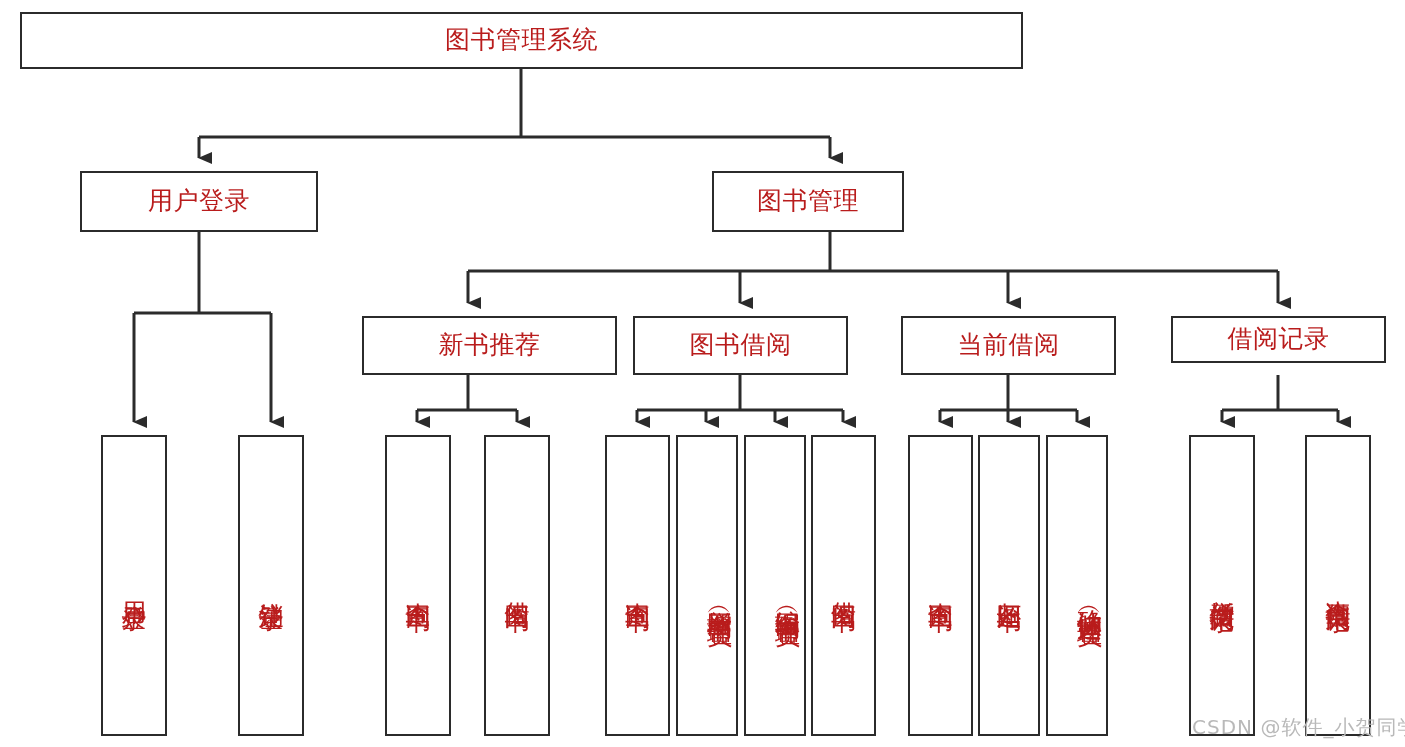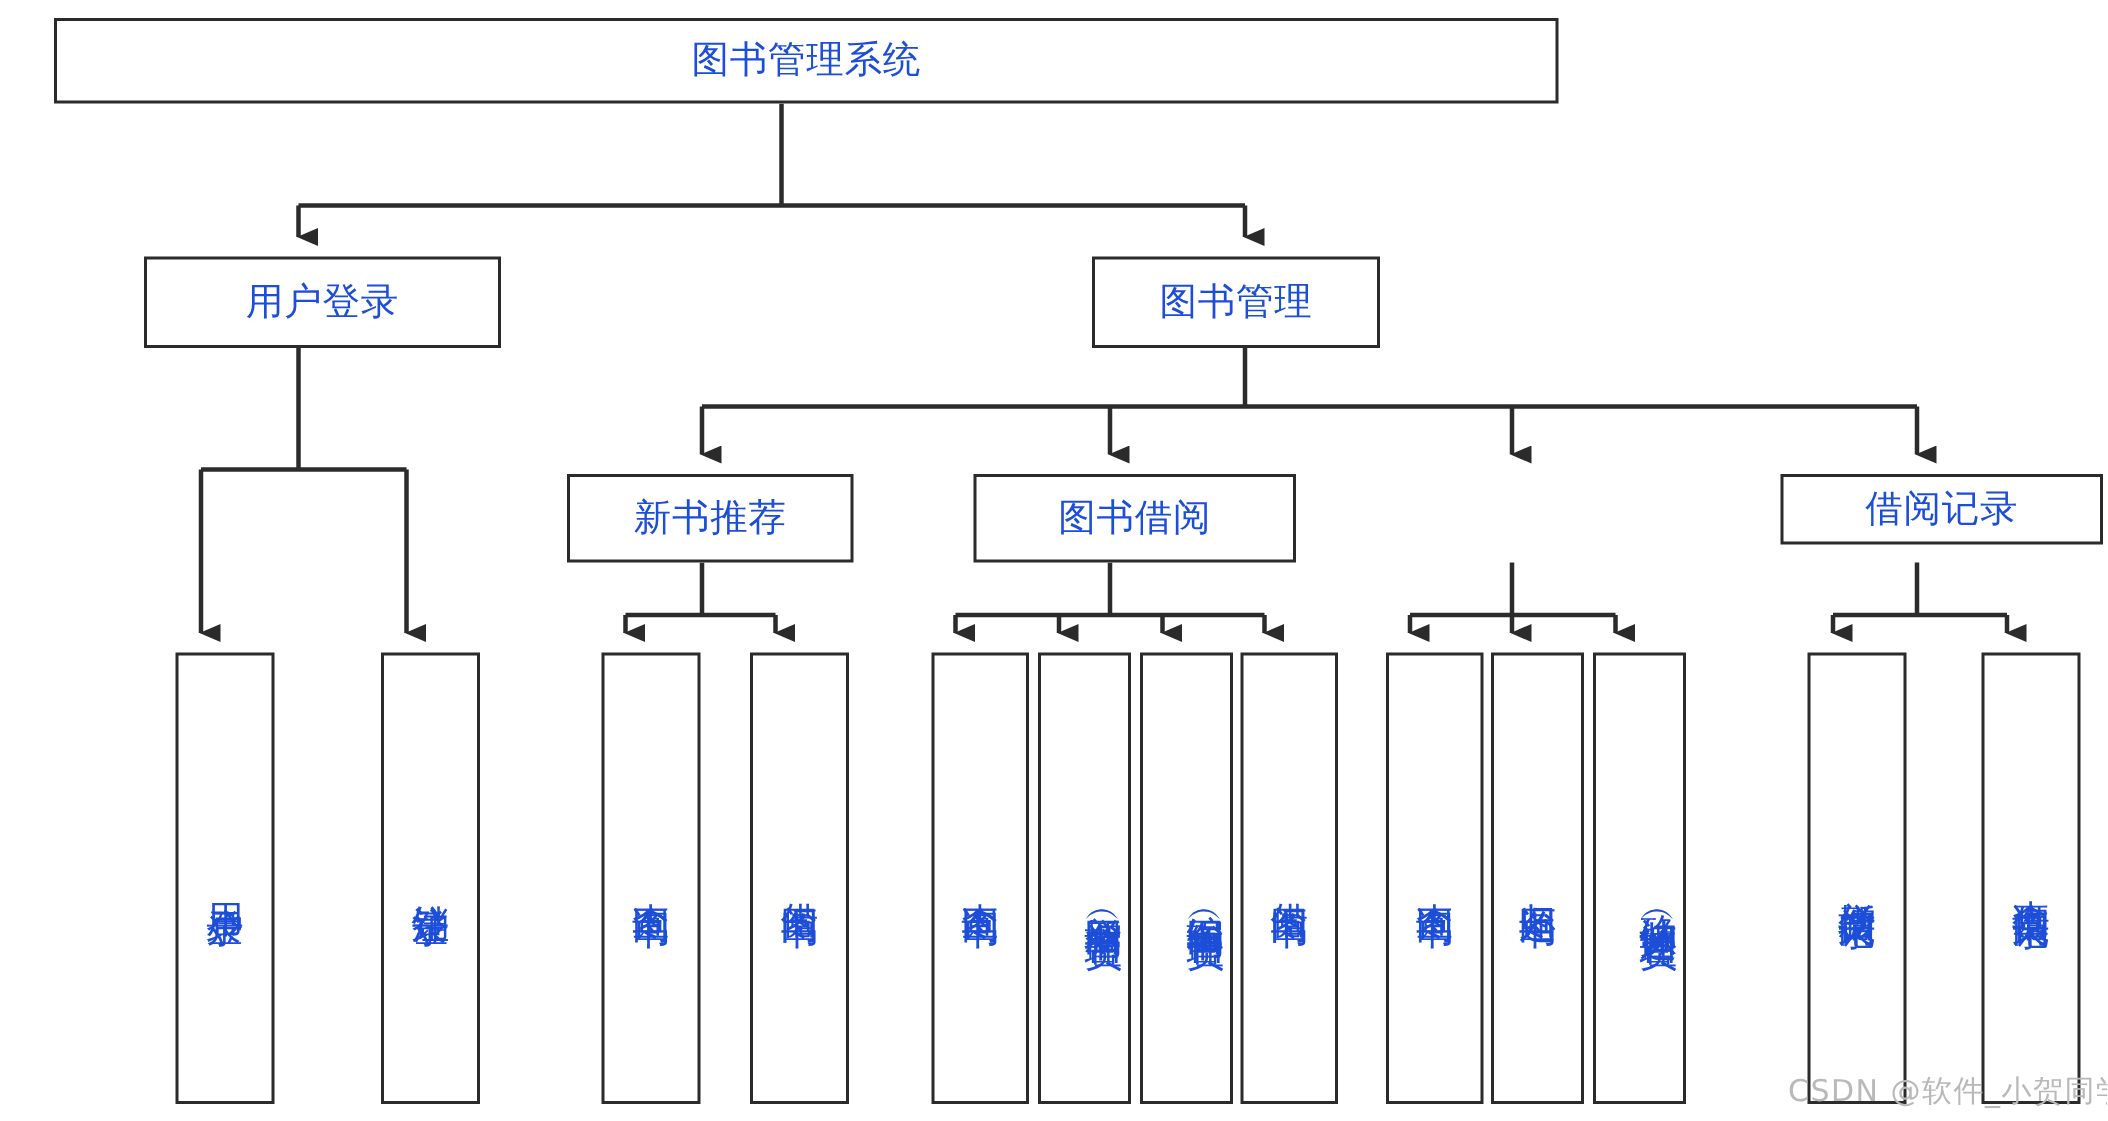--- a/index.html
+++ b/index.html
@@ -26,22 +26,21 @@
     pointer-events: none;
   }
   .node {
     position: absolute;
     box-sizing: border-box;
     background: #ffffff;
     border: 2px solid #2b2b2b;
     display: flex;
     align-items: center;
     justify-content: center;
-    color: #1d4ed8;
-    margin-left: 16px;
+    color: #b91c1c;
   }
   .node.h {
     font-size: 25px;
     line-height: 1.15;
     letter-spacing: 0.5px;
   }
   .node.v {
     writing-mode: vertical-rl;
     text-orientation: upright;
     align-items: flex-start;
@@ -125,25 +124,28 @@
     <span class="label">图书管理系统</span>
   </div>
 
   <div class="node h" style="left:80px; top:171px; width:238px; height:61px;">
     <span class="label">用户登录</span>
   </div>
   <div class="node h" style="left:712px; top:171px; width:192px; height:61px;">
     <span class="label">图书管理</span>
   </div>
 
-  <div class="node h" style="left:362px; top:316px; width:191px; height:59px;">
+  <div class="node h" style="left:362px; top:316px; width:255px; height:59px;">
     <span class="label">新书推荐</span>
   </div>
   <div class="node h" style="left:633px; top:316px; width:215px; height:59px;">
     <span class="label">图书借阅</span>
+  </div>
+  <div class="node h" style="left:901px; top:316px; width:215px; height:59px;">
+    <span class="label">当前借阅</span>
   </div>
   <div class="node h" style="left:1171px; top:316px; width:215px; height:47px;">
     <span class="label">借阅记录</span>
   </div>
 
   <div class="node v centered" style="left:101px; top:435px; width:66px; height:301px;">
     <span class="label">用户登录</span>
   </div>
   <div class="node v centered" style="left:238px; top:435px; width:66px; height:301px;">
     <span class="label">注销登录</span>

